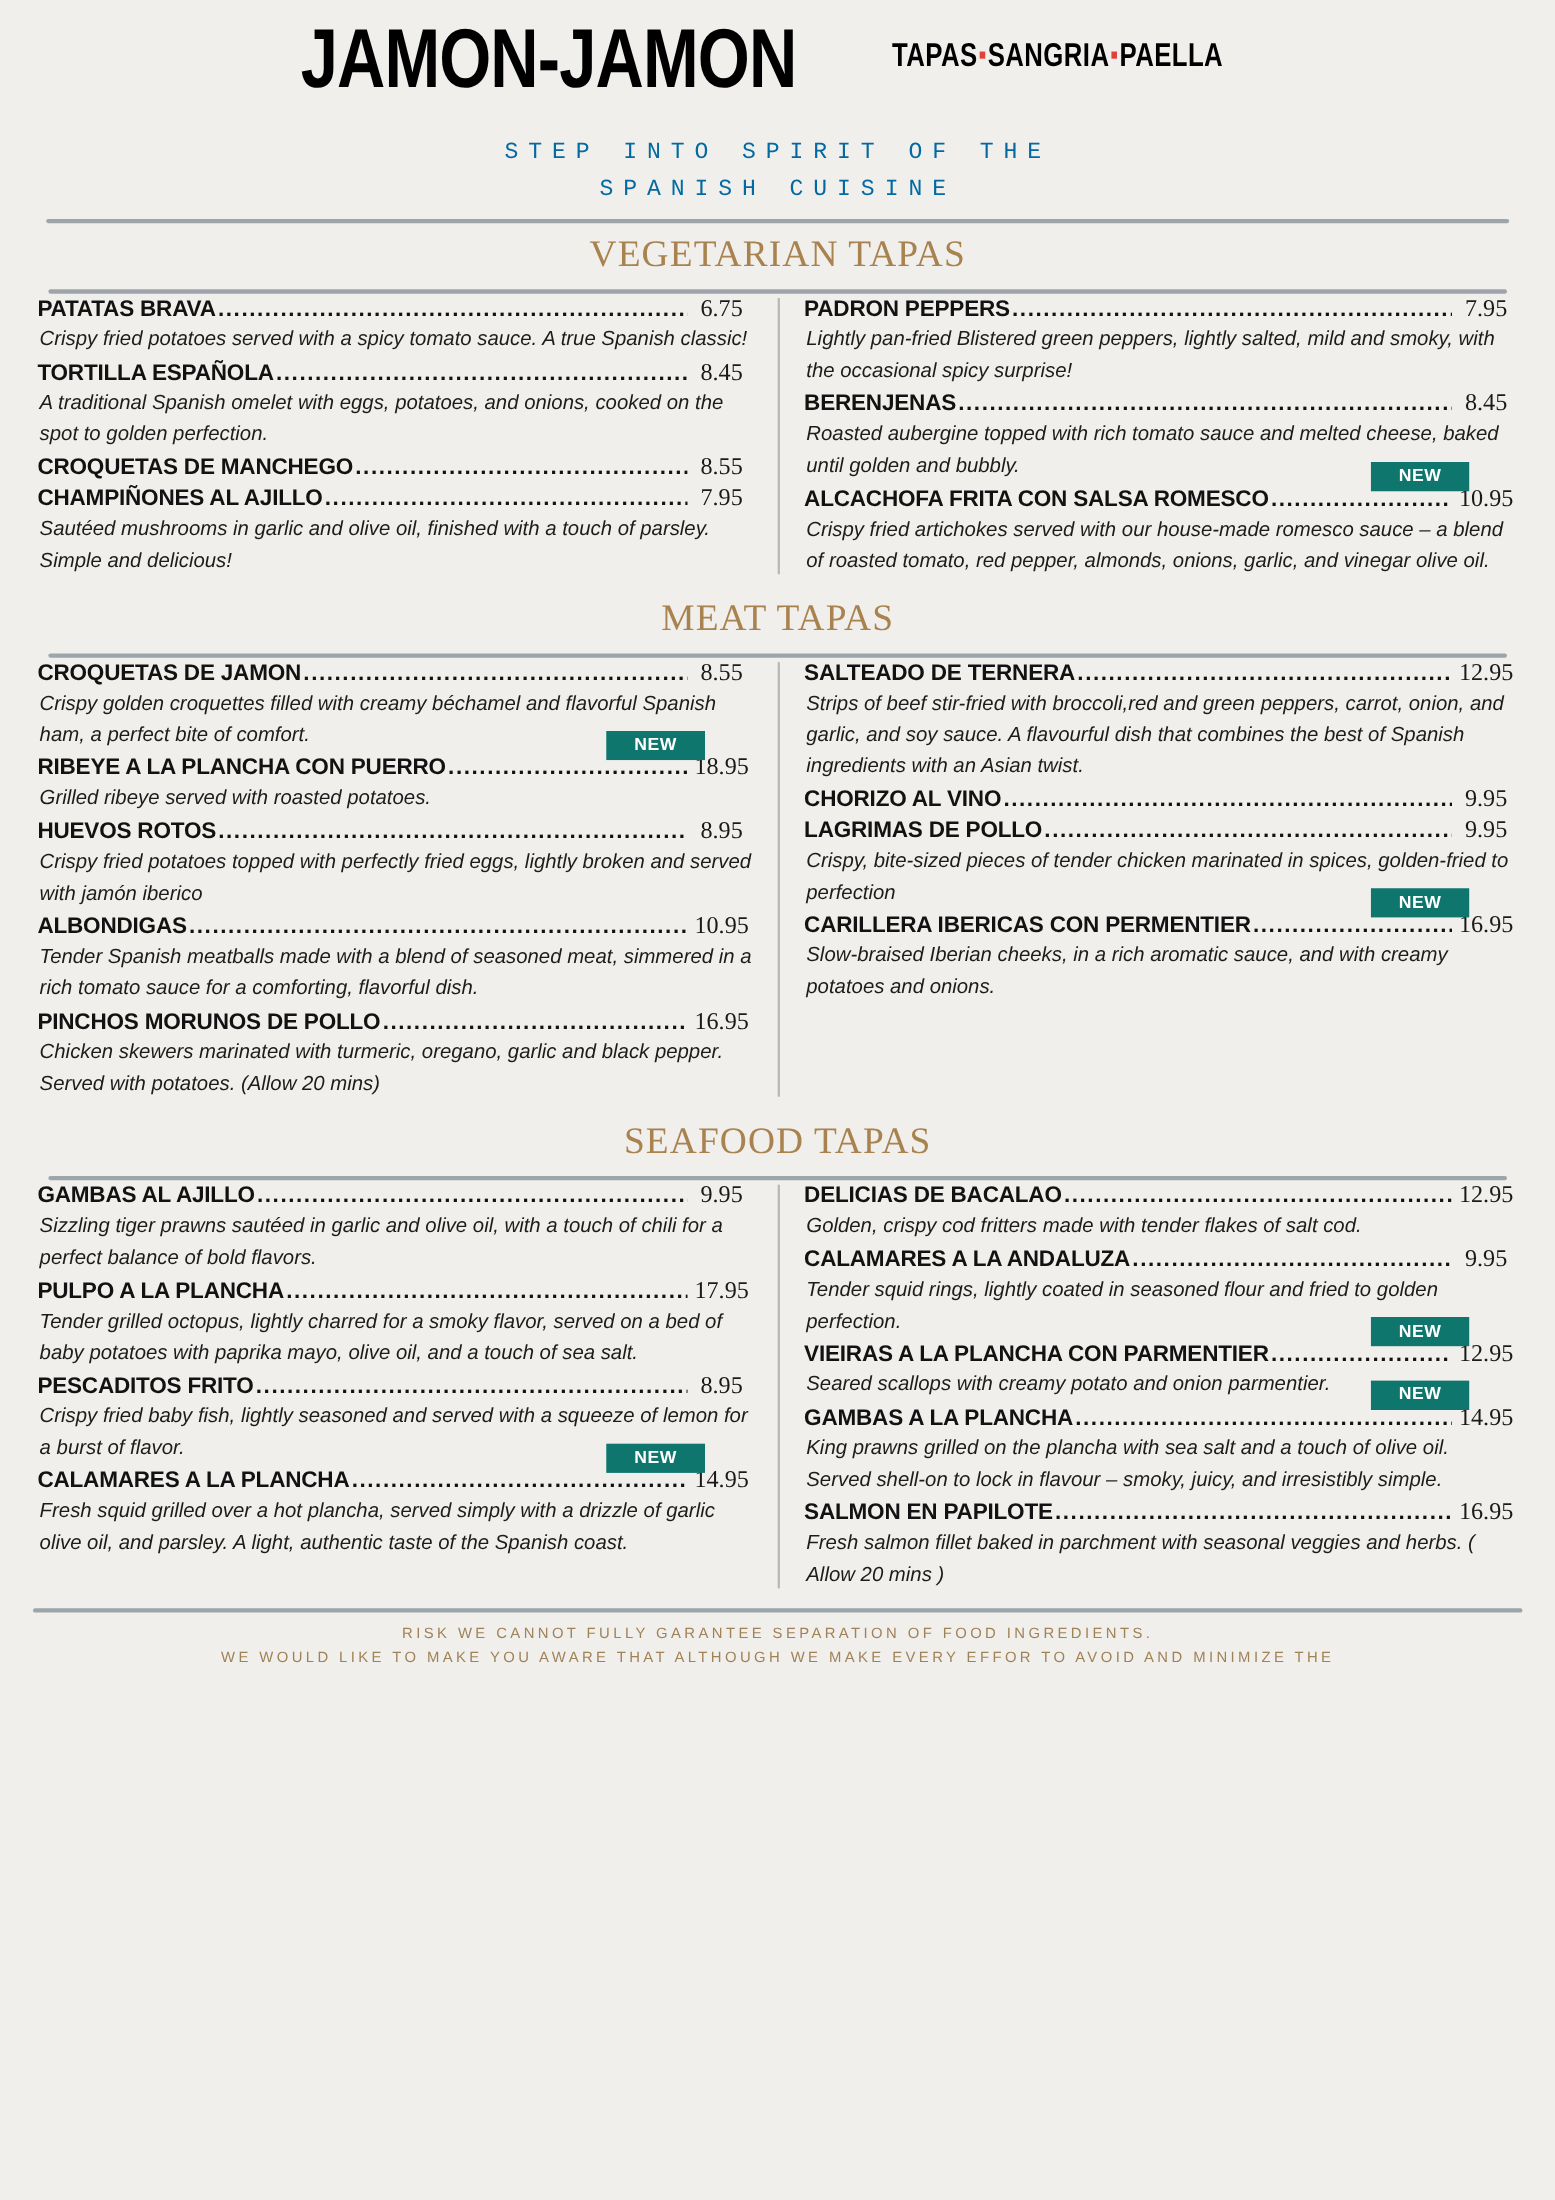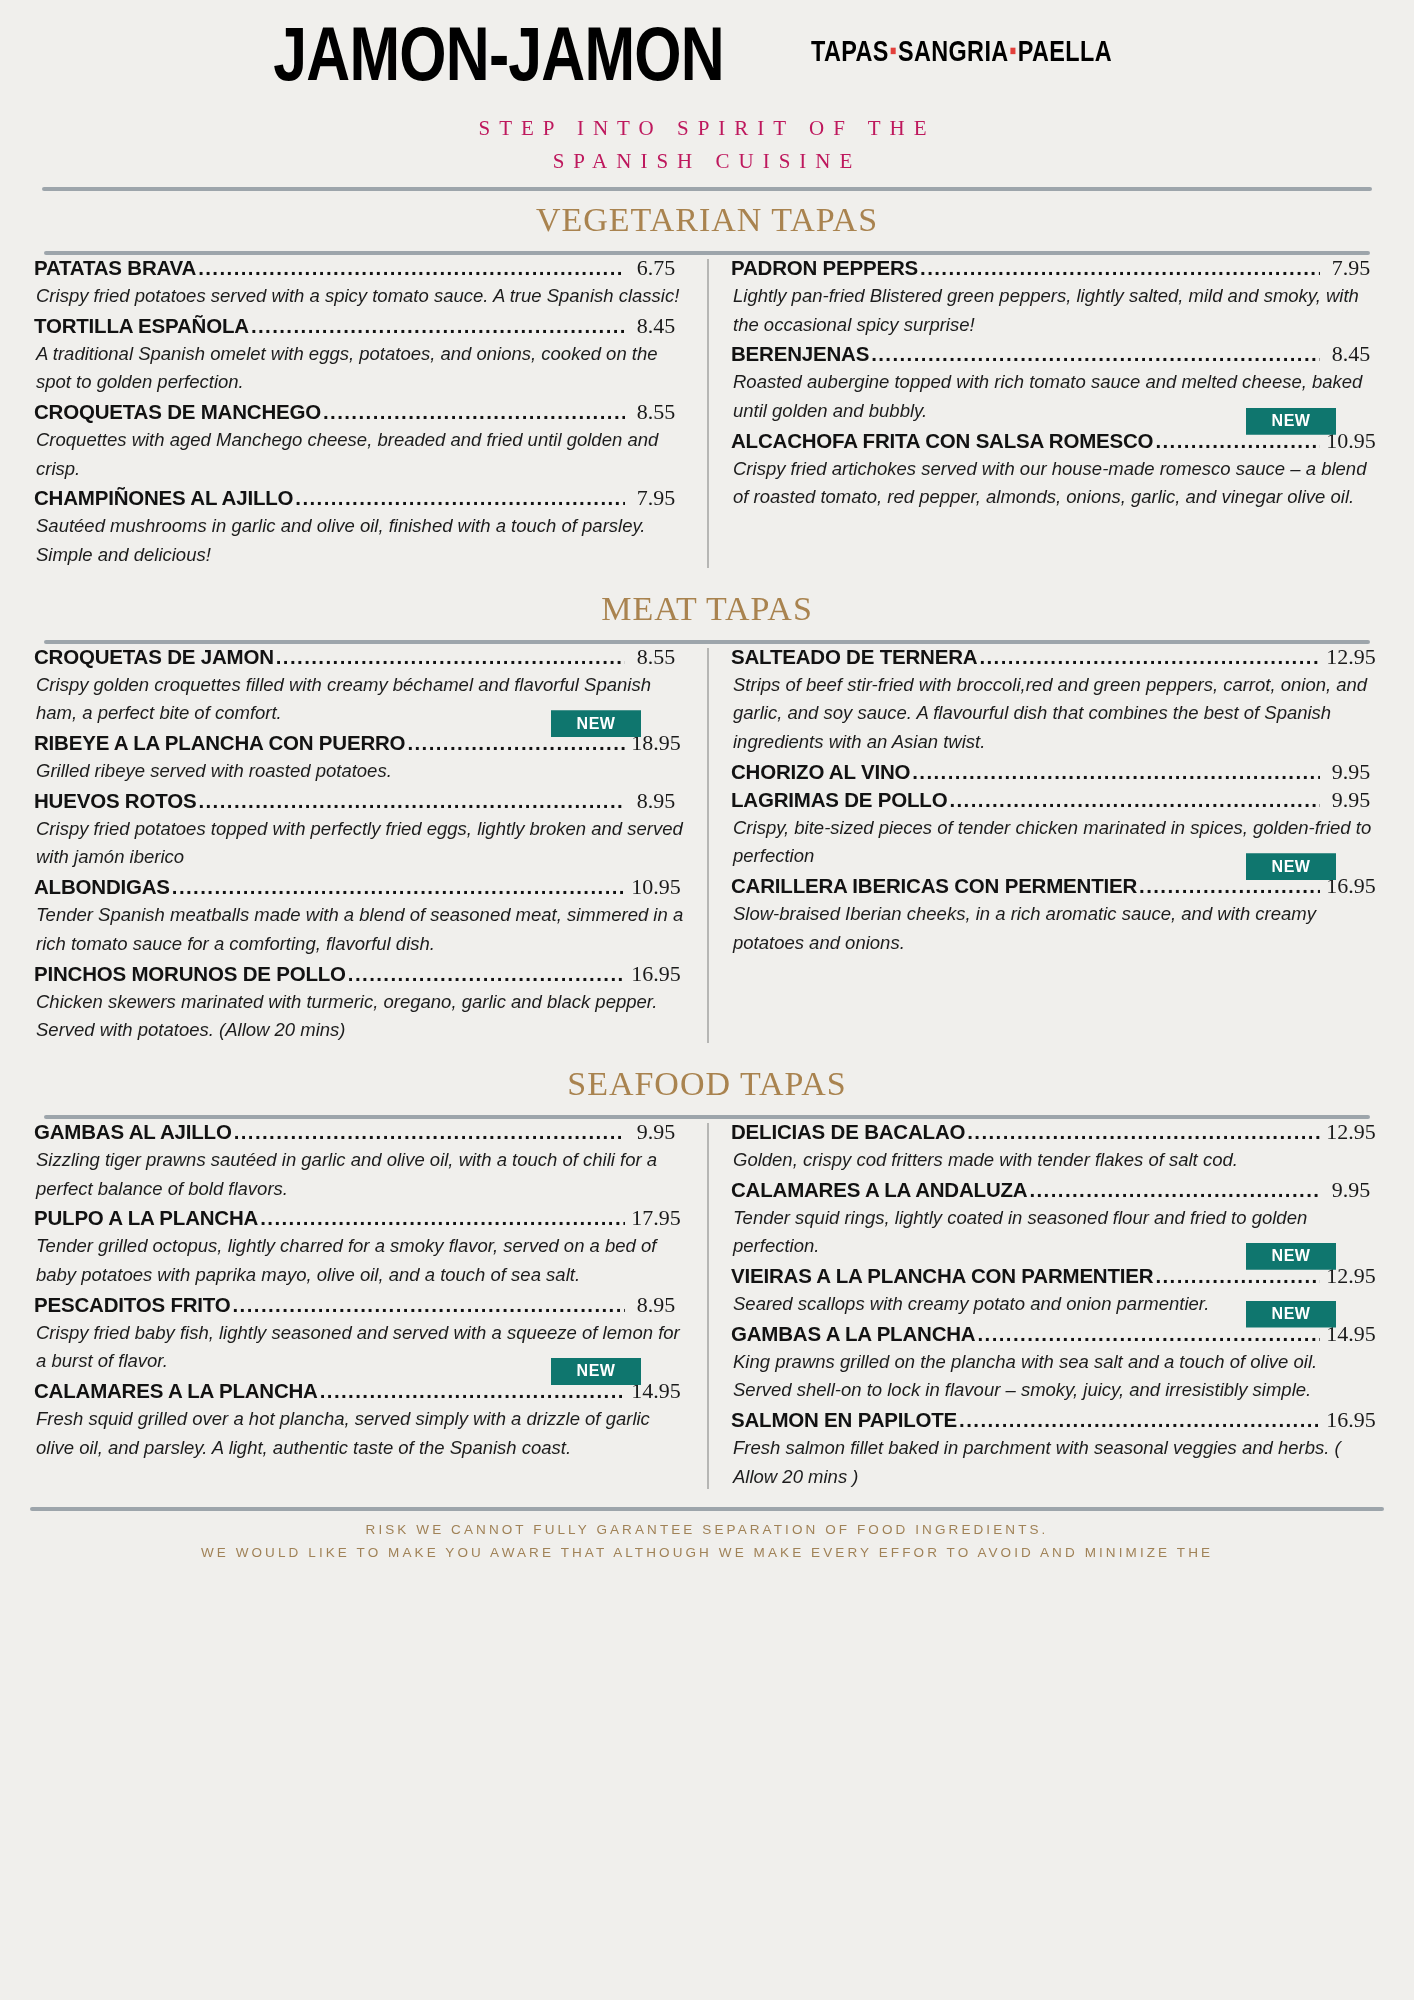--- a/index.html
+++ b/index.html
@@ -34,26 +34,26 @@
     transform:scaleX(.78);
     transform-origin:left center;
     color:#000;
     white-space:nowrap;
     letter-spacing:.5px;
     margin-bottom:6px;
   }
   .tagline .dot{color:#e2403b;font-size:26px;vertical-align:2px;padding:0 1px;}
   .subtitle{
     text-align:center;
-    color:#be185d;
+    color:#0369a1;
     font-size:21px;
     letter-spacing:9px;
     line-height:1.55;
-    margin-top:20px;
-    font-family:Liberation Serif, serif;
+    margin-top:32px;
+    font-family:Liberation Mono, monospace;
   }
   .rule-top{
     height:4px;background:#8e98a0;opacity:.85;
     margin:10px 42px 0 42px;border-radius:2px;
   }
 
   
   .section-head{
     text-align:center;
     position:relative;
@@ -205,21 +205,20 @@
               <span class="price">8.45</span>
             </div>
             <div class="desc">A traditional Spanish omelet with eggs, potatoes, and onions, cooked on the spot to golden perfection.</div>
           </div>
           <div class="item">
             <div class="titleline">
               <span class="iname">CROQUETAS DE MANCHEGO</span>
               <span class="dots">...........................................................................................</span>
               <span class="price">8.55</span>
             </div>
-            <div class="desc">Croquettes with aged Manchego cheese, breaded and fried until golden and crisp.</div>
           </div>
           <div class="item">
             <div class="titleline">
               <span class="iname">CHAMPIÑONES AL AJILLO</span>
               <span class="dots">...........................................................................................</span>
               <span class="price">7.95</span>
             </div>
             <div class="desc">Sautéed mushrooms in garlic and olive oil, finished with a touch of parsley. Simple and delicious!</div>
           </div>
         </div>

